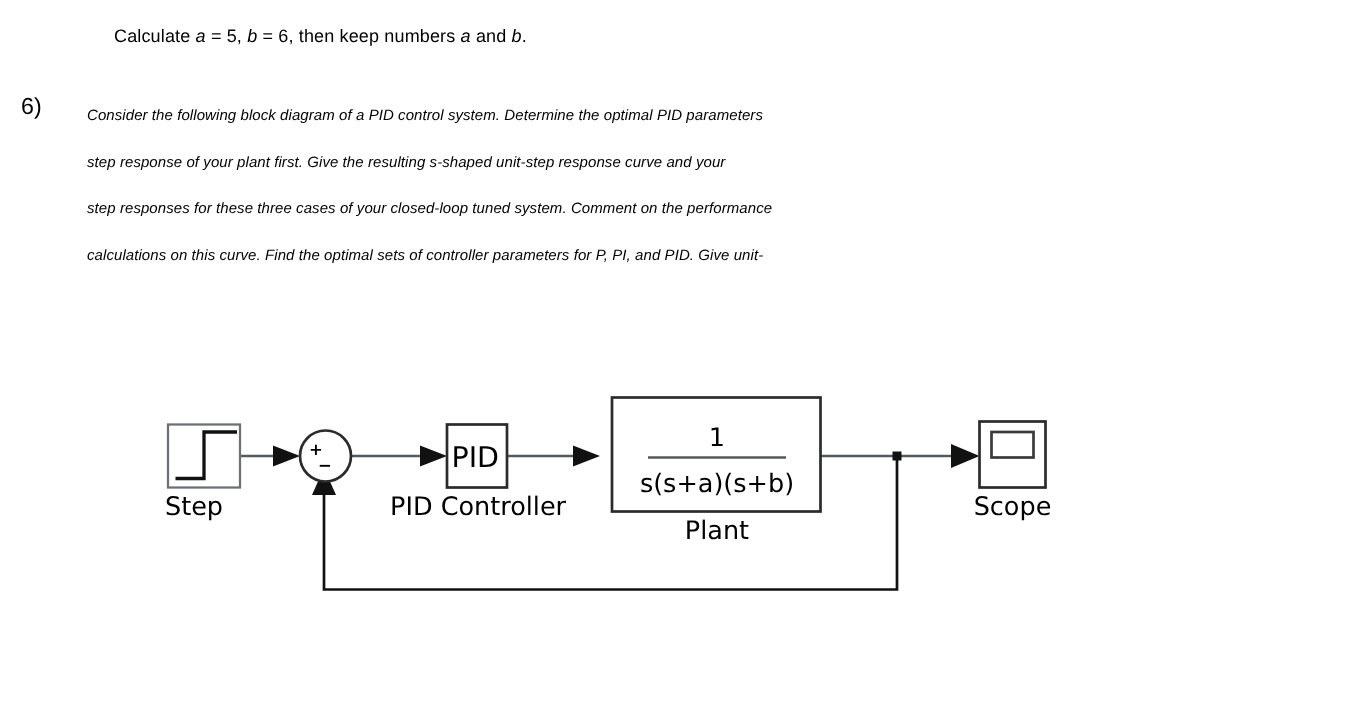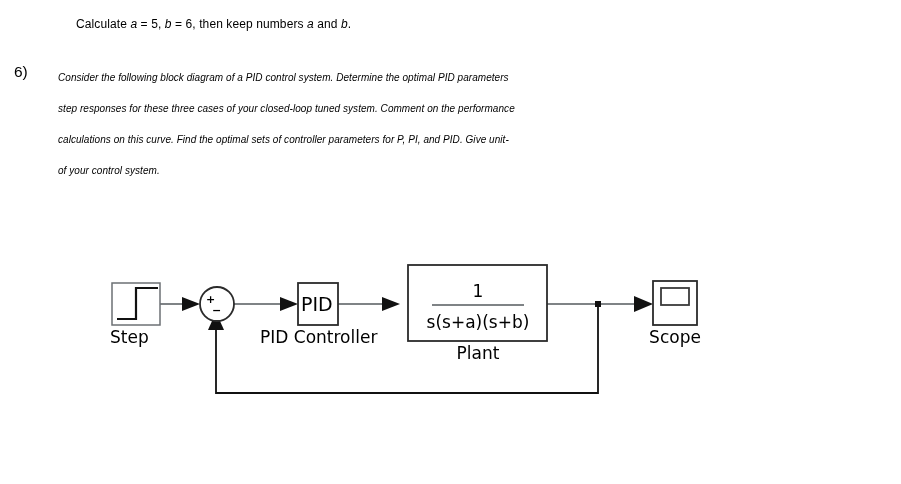--- a/index.html
+++ b/index.html
@@ -130,23 +130,23 @@
 <body>
 
 <div class="question-text">
 
   <div class="line-intro"><span>Calculate </span><em class="var">a</em><span> = 5, </span><em class="var">b</em><span> = 6, then keep numbers </span><em class="var">a</em><span> and </span><em class="var">b</em><span>.</span></div>
 
   <div class="item-block">
     <div class="item-marker">6)</div>
     <div class="item-body">
       <span class="tl">Consider the following block diagram of a PID control system. Determine the optimal PID parameters</span>
+      <span class="tl">step response of your plant first. Give the resulting s-shaped unit-step response curve and your</span>
       <span class="tl">step responses for these three cases of your closed-loop tuned system. Comment on the performance</span>
       <span class="tl">calculations on this curve. Find the optimal sets of controller parameters for P, PI, and PID. Give unit-</span>
-      <span class="tl">of your control system.</span>
     </div>
   </div>
 </div>
 
 <div class="diagram">
   <svg width="901" height="484" viewBox="0 0 901 484" xmlns="http://www.w3.org/2000/svg">
 
     <line class="wire" x1="160" y1="304" x2="196" y2="304"></line>
     <polygon class="arrow-head" points="182,297 200,304 182,311"></polygon>
 

